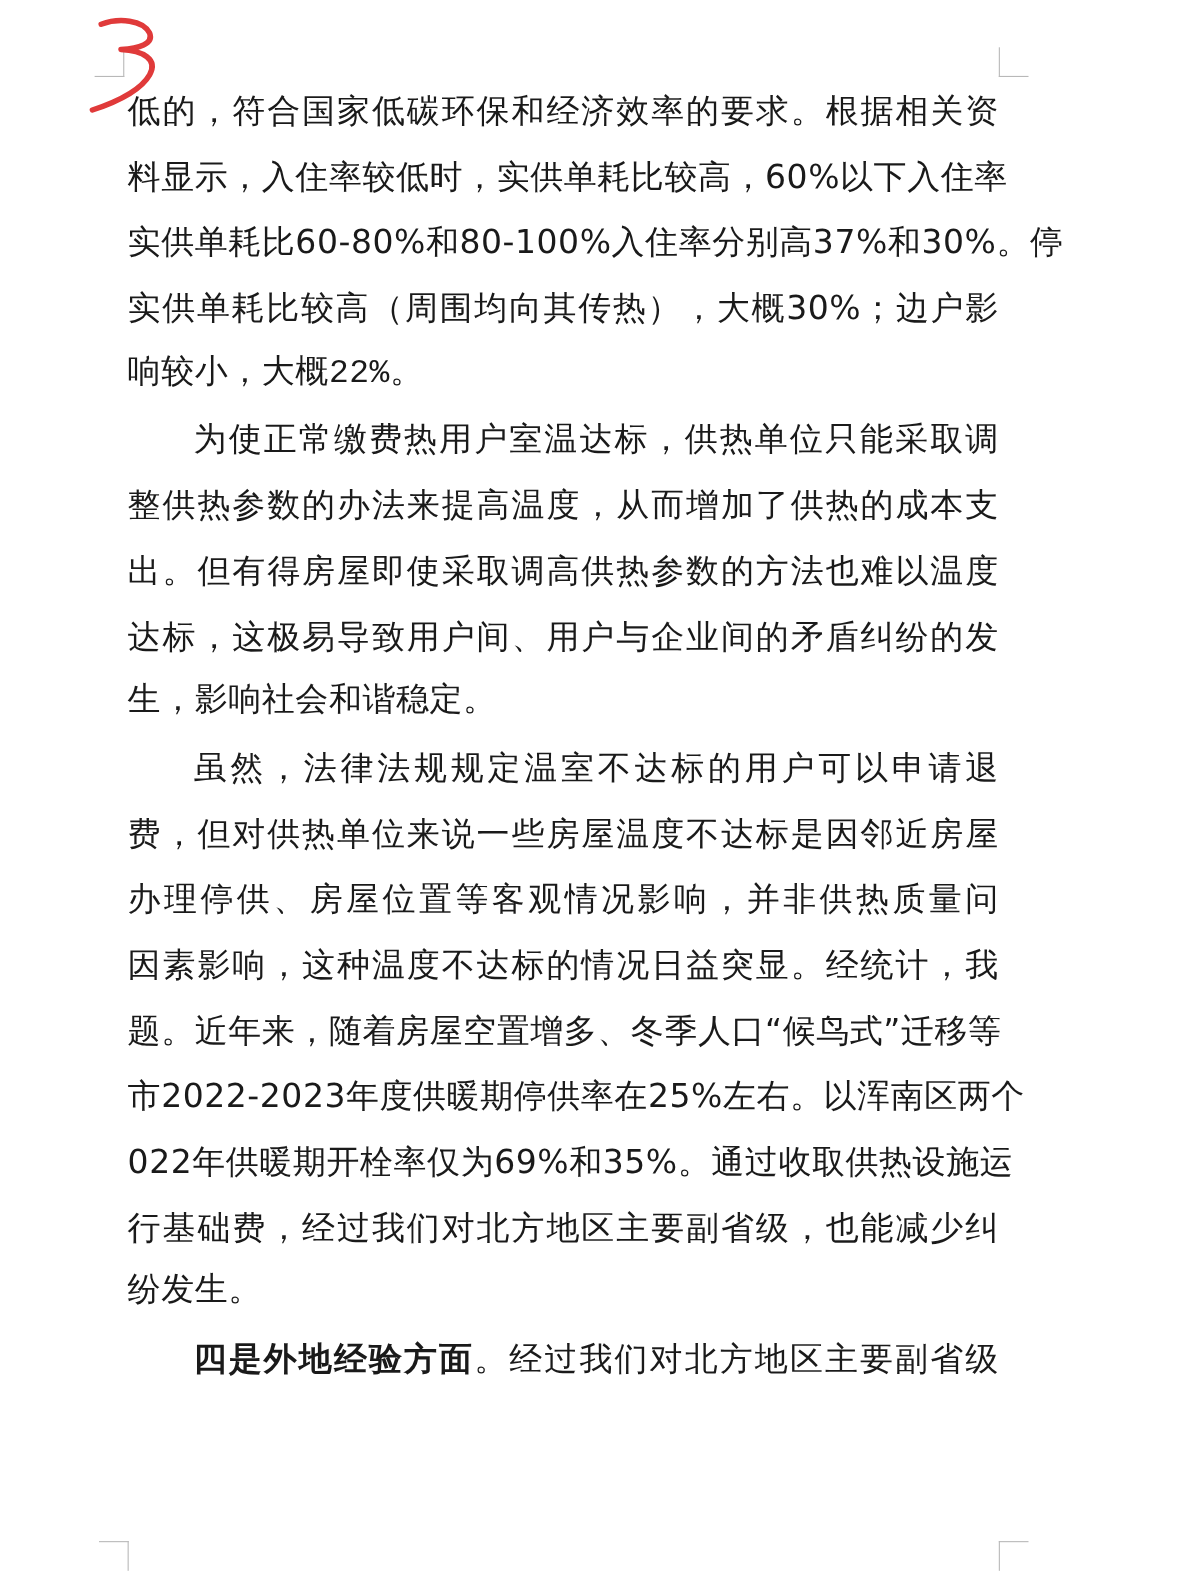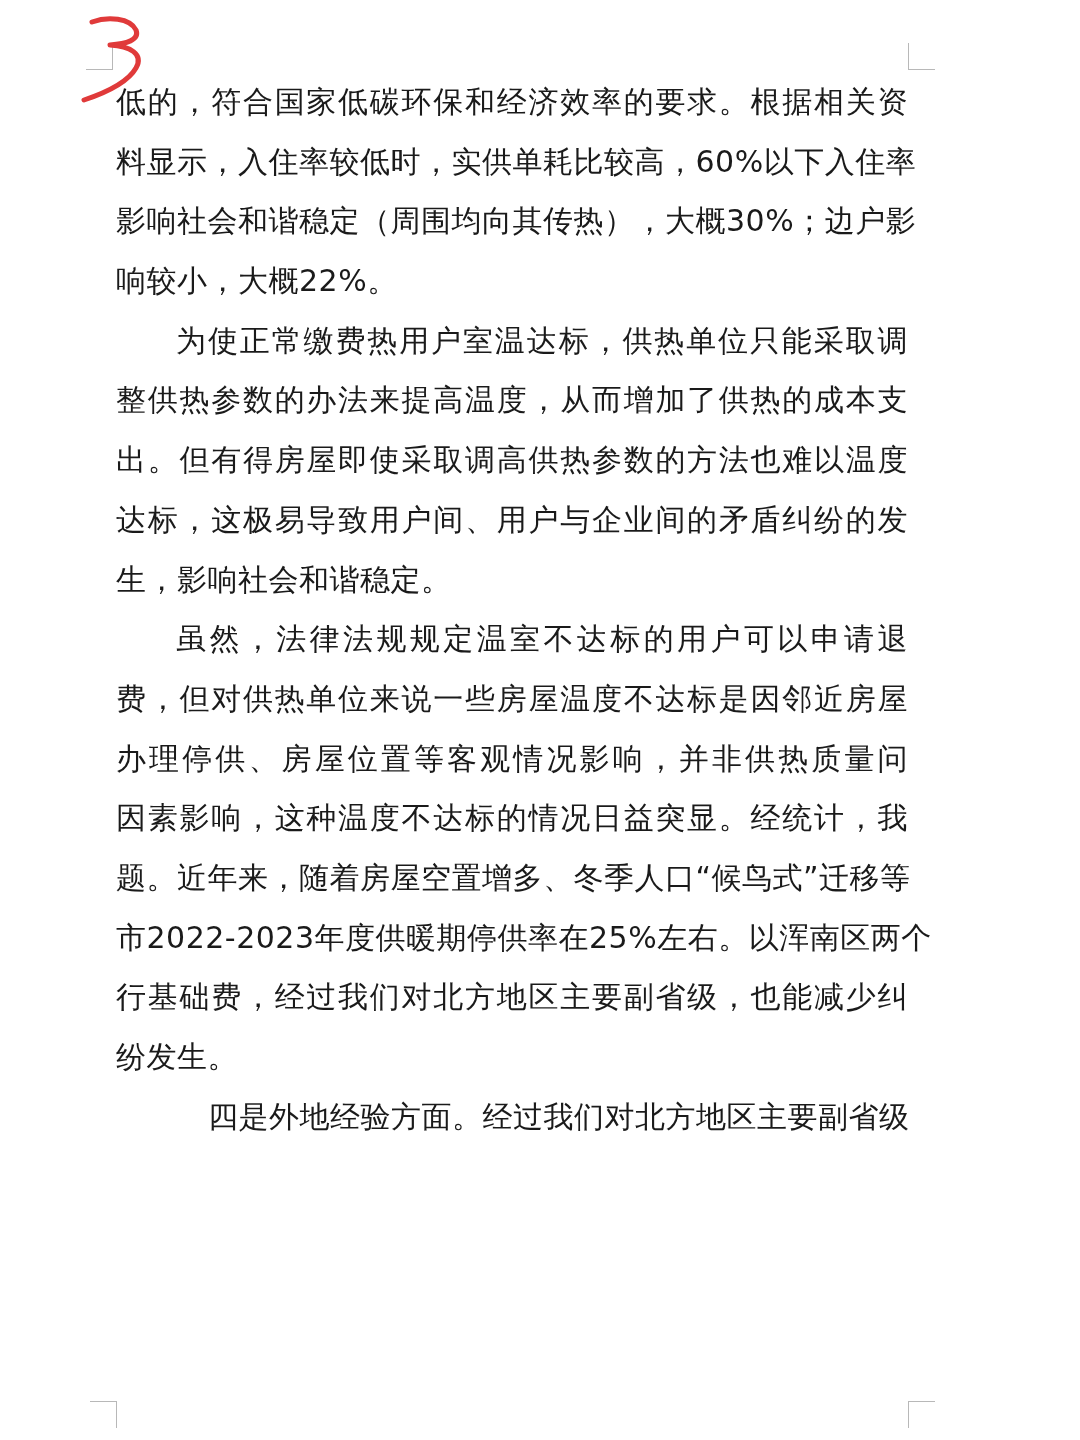--- a/index.html
+++ b/index.html
@@ -54,27 +54,27 @@
       line-height: 59.7px;
       font-size: 30px;
       white-space: nowrap;
       letter-spacing: 0.5px;
       text-align: justify;
       text-align-last: justify;
       overflow: visible;
     }
     .line.last {
       text-align-last: left;
+      font-family: Liberation Mono, monospace;
     }
     .line.indent {
       padding-left: 60px;
     }
     .bold {
-      font-weight: normal;
-      margin-left: 32px;
+      font-weight: bold;
     }
   </style>
 </head>
 <body>
 
 <div class="page">
 
   <div class="corner tl"></div>
   <div class="corner tr"></div>
   <div class="corner bl"></div>
@@ -82,39 +82,41 @@
 
   <svg class="annotation" viewBox="0 0 80 100">
     <path d="M14 14 C 30 8, 52 10, 58 22 C 62 32, 48 36, 32 37 C 52 38, 66 46, 58 60 C 50 74, 30 84, 6 92" fill="none" stroke="#e03a3a" stroke-width="5" stroke-linecap="round" stroke-linejoin="round"></path>
   </svg>
 
   <div class="body-text">
 
     <div class="paragraph">
       <div class="line">低的，符合国家低碳环保和经济效率的要求。根据相关资</div>
       <div class="line">料显示，入住率较低时，实供单耗比较高，60%以下入住率</div>
-      <div class="line">影响社会和谐稳定（周围均向其传热），大概30%；边户影</div>
+      <div class="line">实供单耗比60-80%和80-100%入住率分别高37%和30%。停</div>
+      <div class="line">实供单耗比较高（周围均向其传热），大概30%；边户影</div>
       <div class="line last">响较小，大概22%。</div>
     </div>
 
     <div class="paragraph">
       <div class="line indent">为使正常缴费热用户室温达标，供热单位只能采取调</div>
       <div class="line">整供热参数的办法来提高温度，从而增加了供热的成本支</div>
       <div class="line">出。但有得房屋即使采取调高供热参数的方法也难以温度</div>
       <div class="line">达标，这极易导致用户间、用户与企业间的矛盾纠纷的发</div>
       <div class="line last">生，影响社会和谐稳定。</div>
     </div>
 
     <div class="paragraph">
       <div class="line indent">虽然，法律法规规定温室不达标的用户可以申请退</div>
       <div class="line">费，但对供热单位来说一些房屋温度不达标是因邻近房屋</div>
       <div class="line">办理停供、房屋位置等客观情况影响，并非供热质量问</div>
       <div class="line">因素影响，这种温度不达标的情况日益突显。经统计，我</div>
       <div class="line">题。近年来，随着房屋空置增多、冬季人口“候鸟式”迁移等</div>
       <div class="line">市2022-2023年度供暖期停供率在25%左右。以浑南区两个</div>
+      <div class="line">022年供暖期开栓率仅为69%和35%。通过收取供热设施运</div>
       <div class="line">行基础费，经过我们对北方地区主要副省级，也能减少纠</div>
       <div class="line last">纷发生。</div>
     </div>
 
     <div class="paragraph">
       <div class="line indent"><span class="bold">四是外地经验方面</span><span>。经过我们对北方地区主要副省级</span></div>
     </div>
 
   </div>
 </div>

